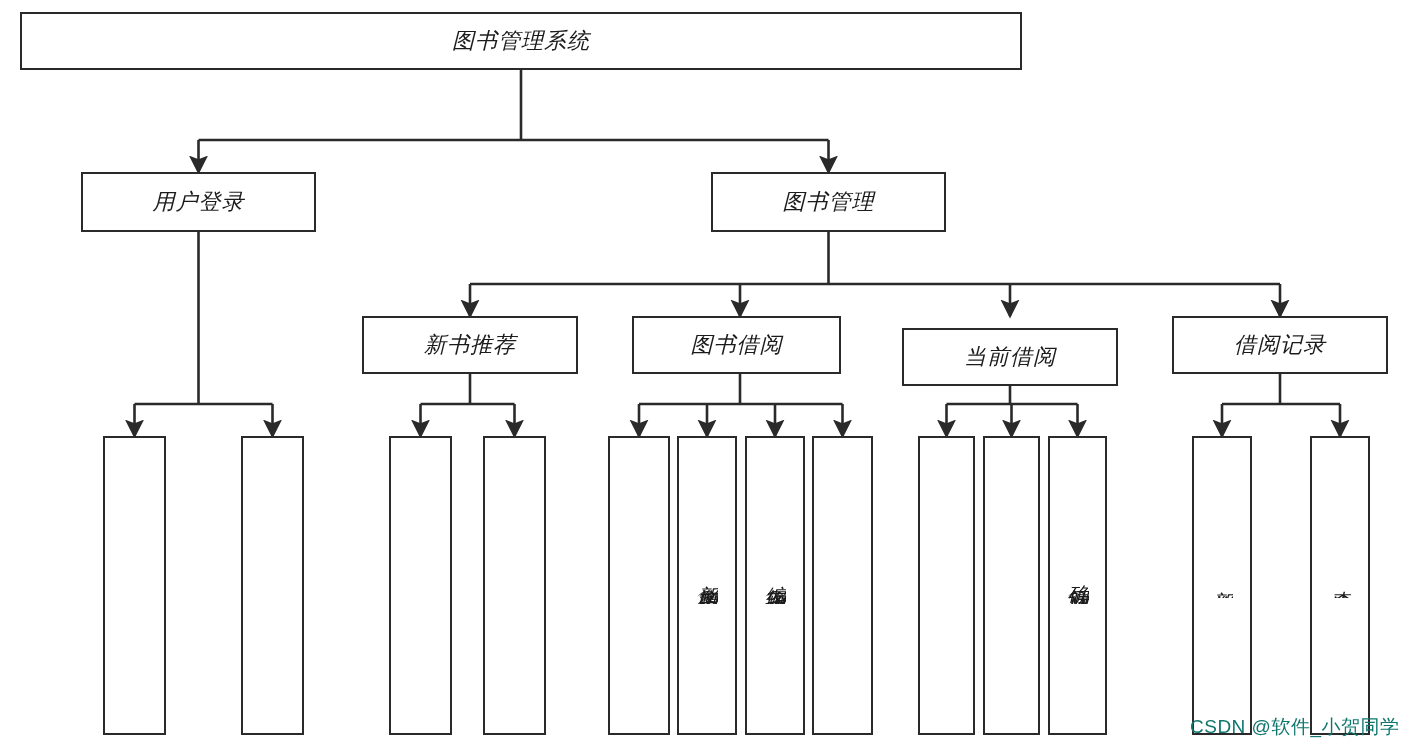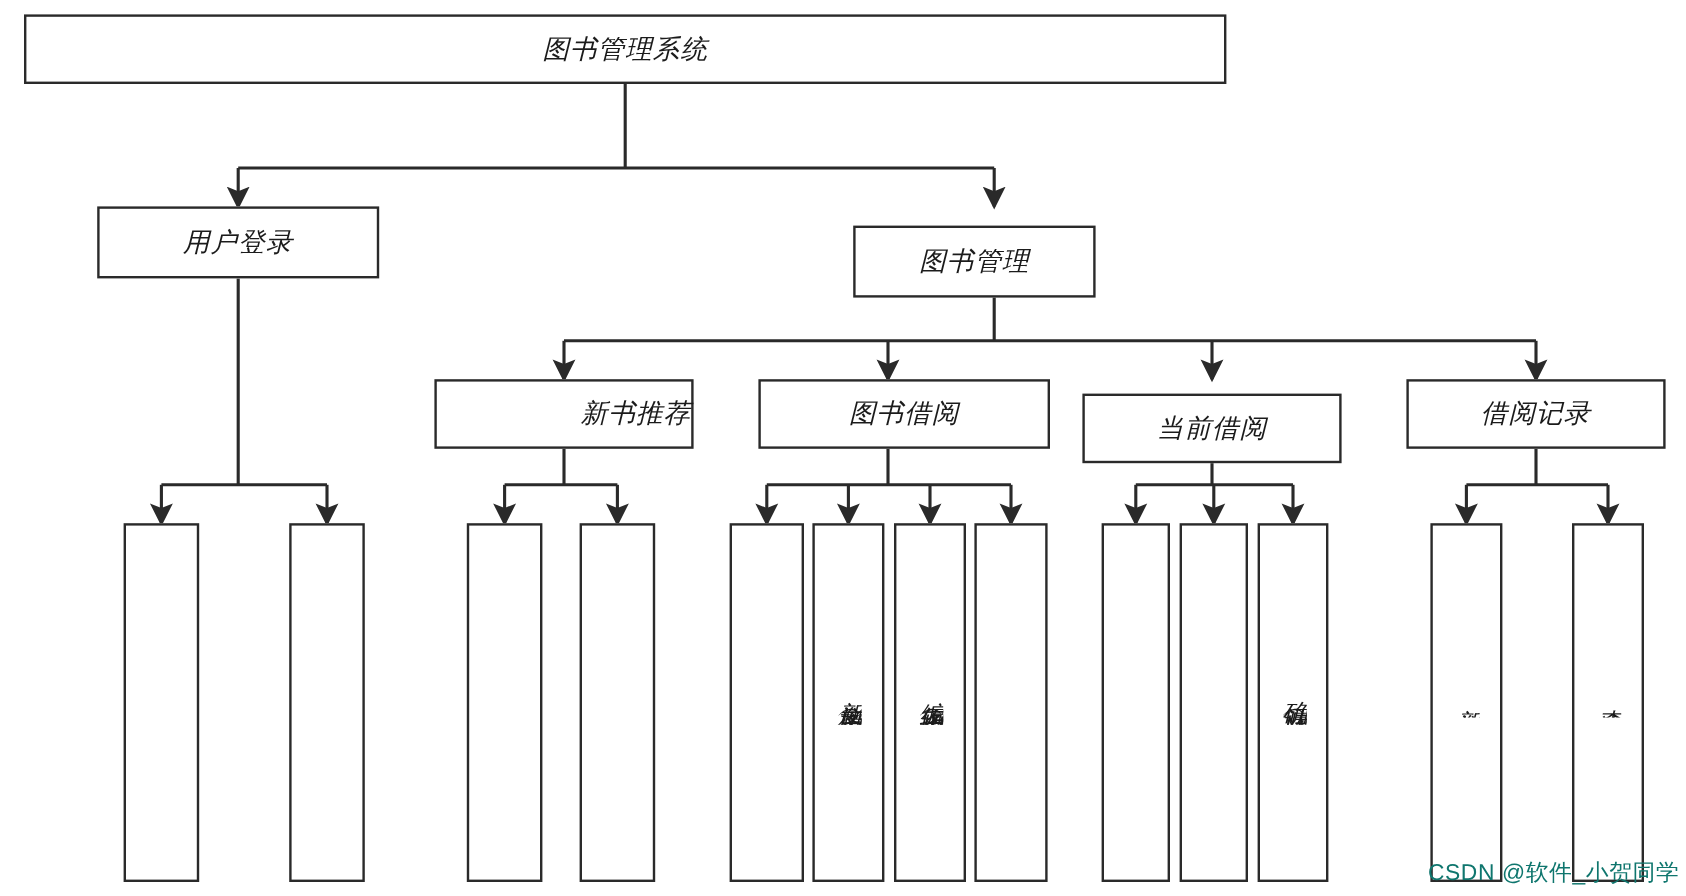--- a/index.html
+++ b/index.html
@@ -109,27 +109,27 @@
     </g>
 </svg>
 
 <div id="node-layer">
     <div class="node horiz" style="left: 20px; top: 12px; width: 1002px; height: 58px;">
       <span class="htext">图书管理系统</span>
     </div>
     <div class="node horiz" style="left: 81px; top: 172px; width: 235px; height: 60px;">
       <span class="htext">用户登录</span>
     </div>
-    <div class="node horiz" style="left: 711px; top: 172px; width: 202px; height: 60px; margin-top: 16px;">
+    <div class="node horiz" style="left: 711px; top: 172px; width: 235px; height: 60px;">
       <span class="htext">图书管理</span>
     </div>
-    <div class="node horiz" style="left: 362px; top: 316px; width: 216px; height: 58px; justify-content: flex-end;">
+    <div class="node horiz" style="left: 362px; top: 316px; width: 216px; height: 58px;">
       <span class="htext">新书推荐</span>
     </div>
-    <div class="node horiz" style="left: 632px; top: 316px; width: 243px; height: 58px;">
+    <div class="node horiz" style="left: 632px; top: 316px; width: 209px; height: 58px;">
       <span class="htext">图书借阅</span>
     </div>
     <div class="node horiz" style="left: 902px; top: 328px; width: 216px; height: 58px;">
       <span class="htext">当前借阅</span>
     </div>
     <div class="node horiz" style="left: 1172px; top: 316px; width: 216px; height: 58px;">
       <span class="htext">借阅记录</span>
     </div>
     <div class="node vert" style="left: 103px; top: 436px; width: 63px; height: 299px;">
       <span class="vtext">用户登录</span>

